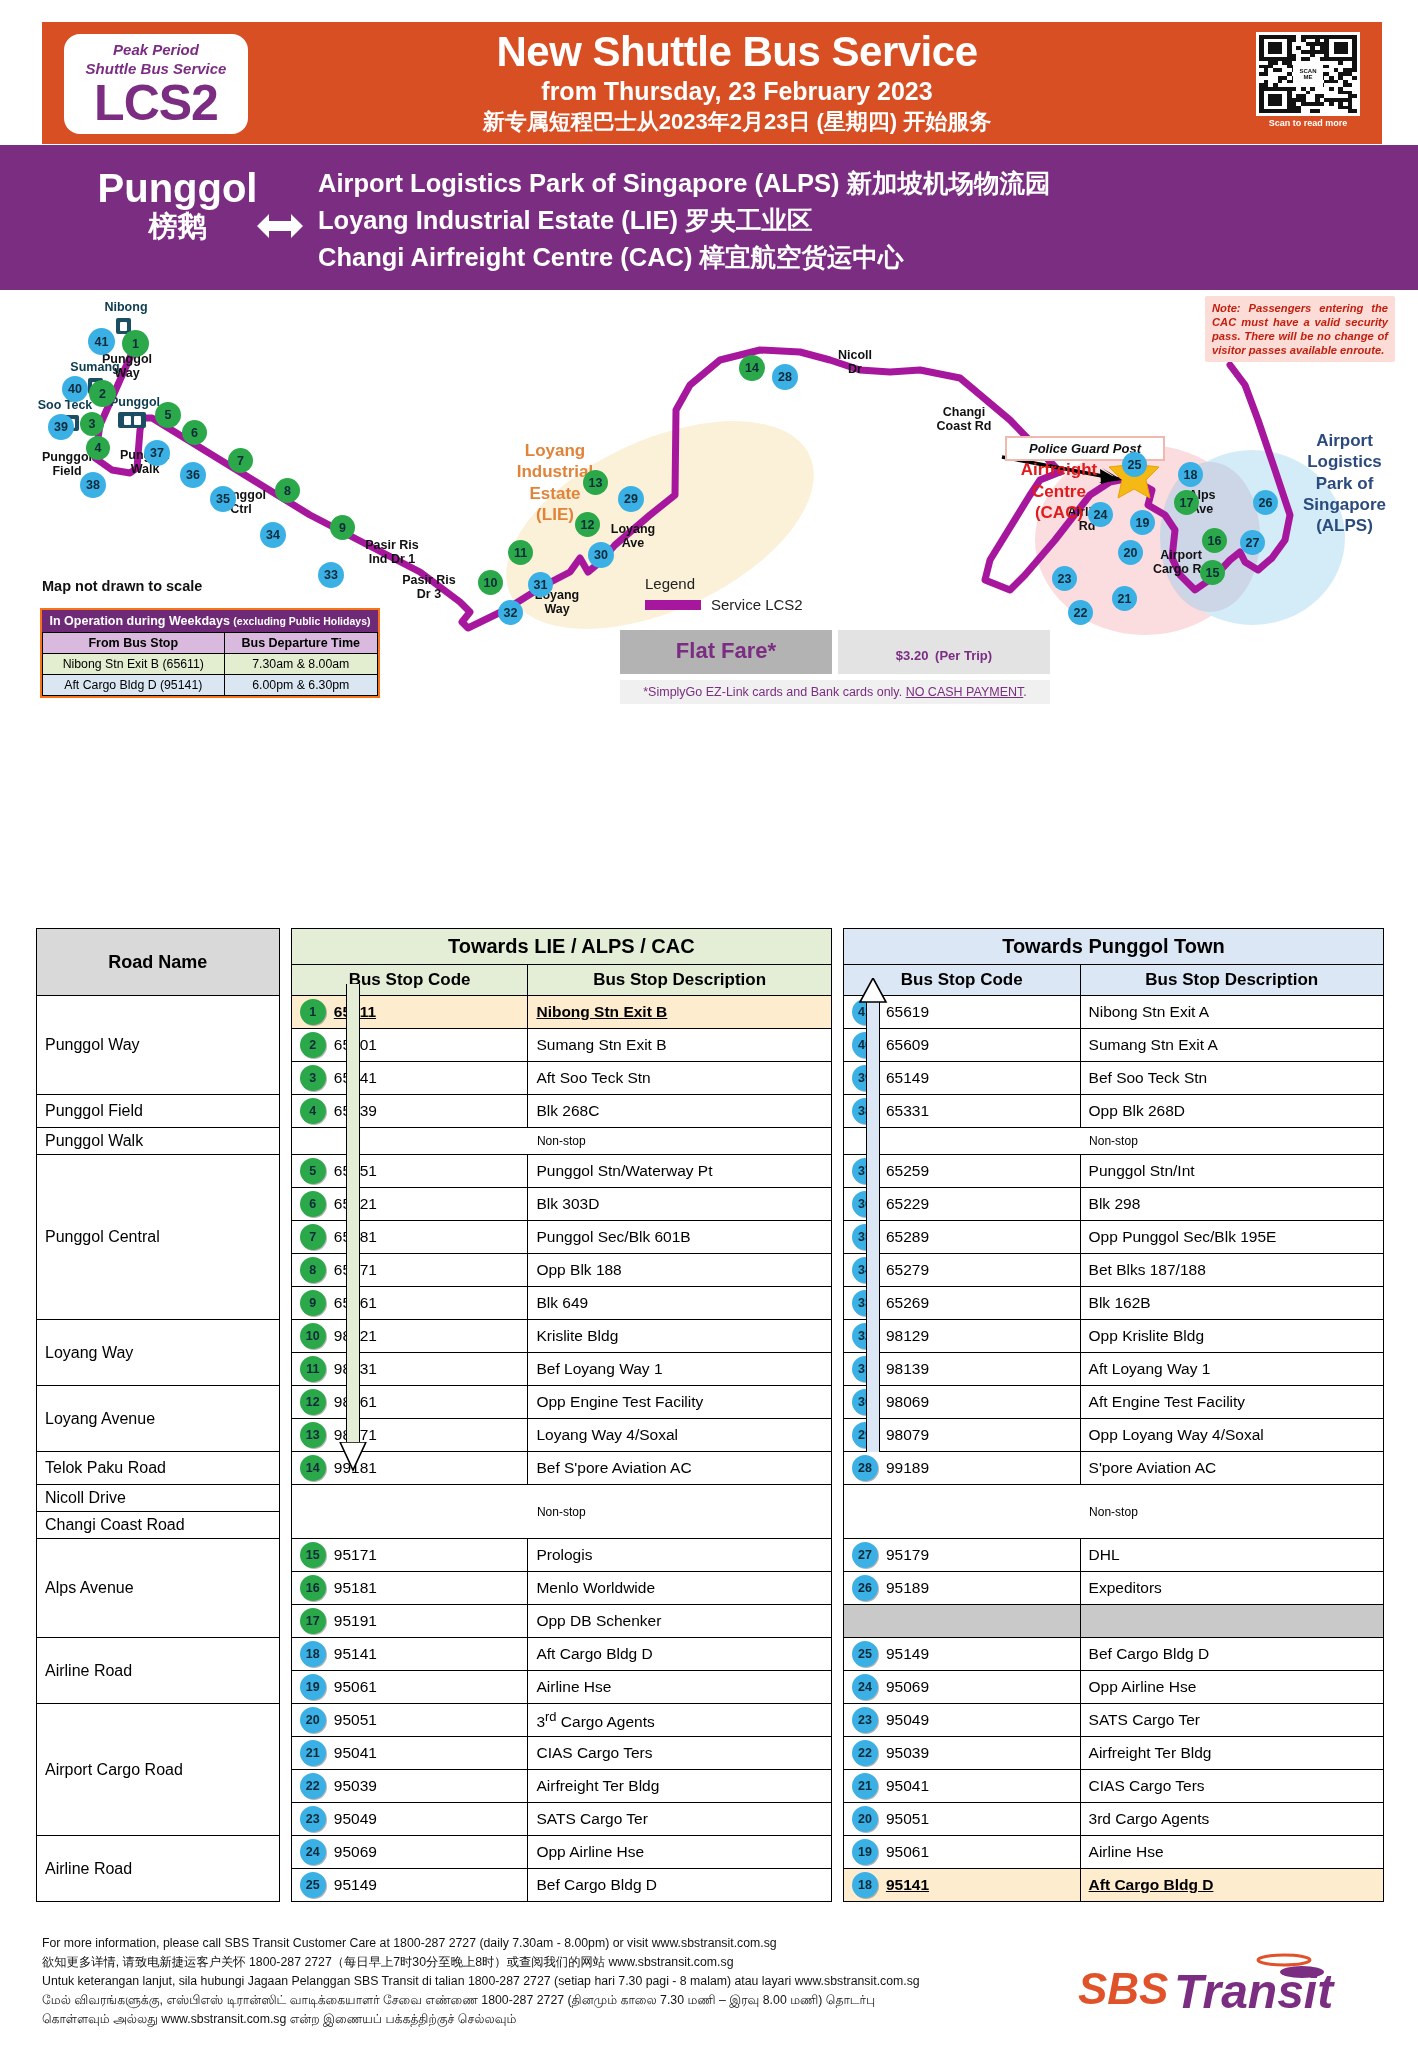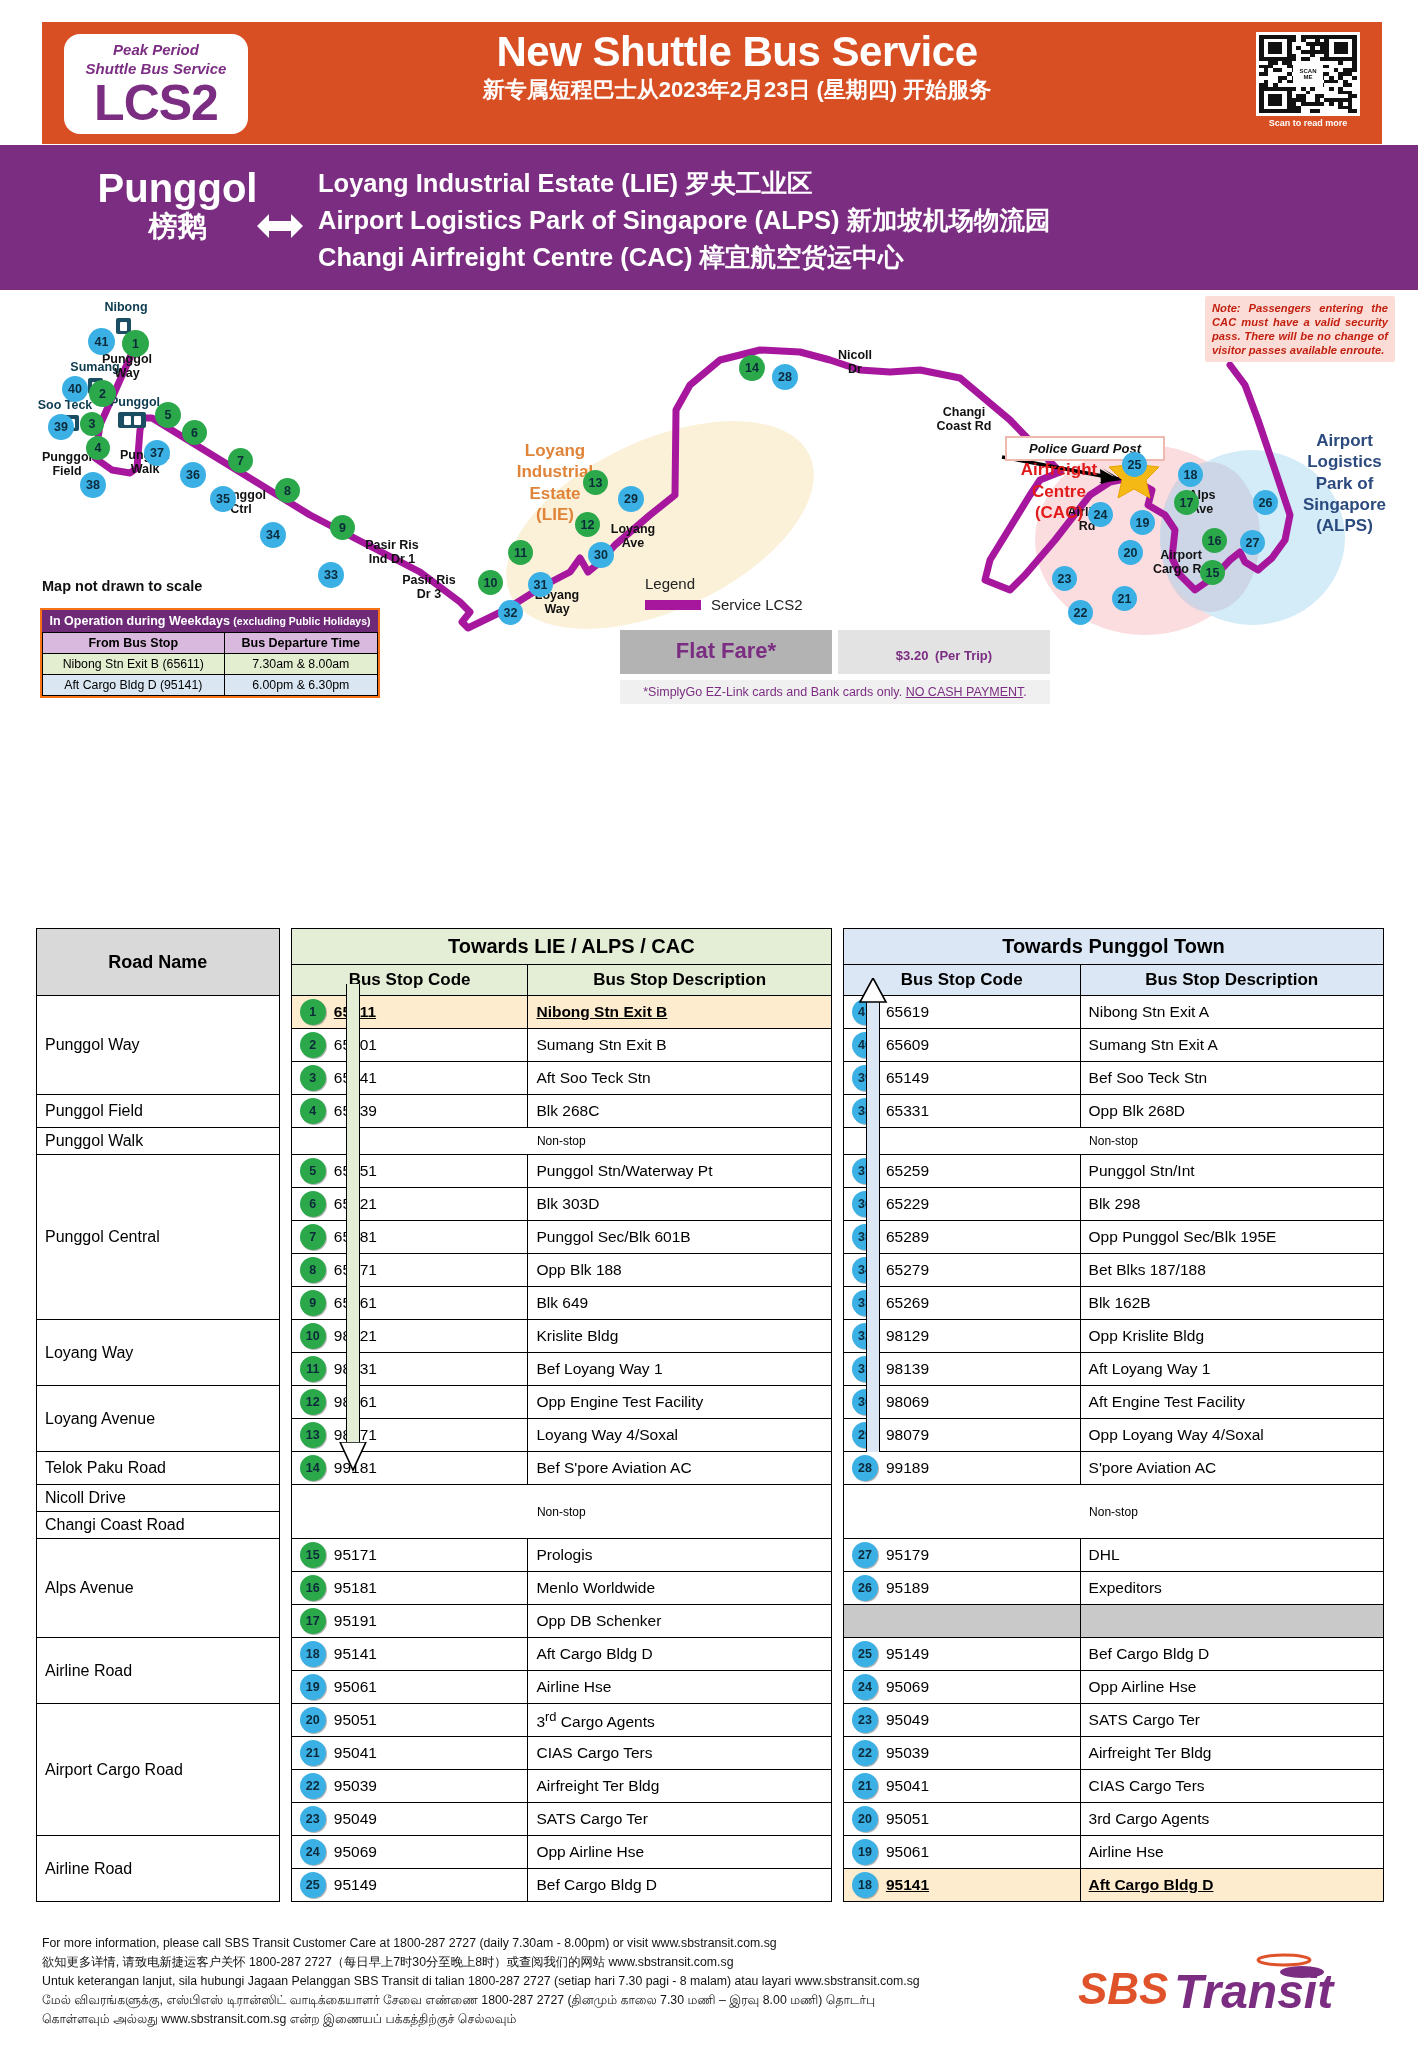--- a/index.html
+++ b/index.html
@@ -146,20 +146,21 @@
 <div class="poster">
 
   <div class="banner">
     <div class="lcs-badge">
       <div class="l1">Peak Period</div>
       <div class="l2">Shuttle Bus Service</div>
       <div class="l3">LCS2</div>
     </div>
     <div class="banner-center">
       <div class="t1">New Shuttle Bus Service</div>
+      <div class="t2">from Thursday, 23 February 2023</div>
       <div class="t3">新专属短程巴士从2023年2月23日 (星期四) 开始服务</div>
     </div>
     <div class="qr-wrap">
       <div class="qr">
         <div class="qr-inner" id="qrgrid">
             <div class="qr-cell" style="left: 0px; top: 0px; width: 4.66667px; height: 3.71429px;"></div>
             <div class="qr-cell" style="left: 4.66667px; top: 0px; width: 4.66667px; height: 3.71429px;"></div>
             <div class="qr-cell" style="left: 9.33333px; top: 0px; width: 4.66667px; height: 3.71429px;"></div>
             <div class="qr-cell" style="left: 14px; top: 0px; width: 4.66667px; height: 3.71429px;"></div>
             <div class="qr-cell" style="left: 18.6667px; top: 0px; width: 4.66667px; height: 3.71429px;"></div>
@@ -409,22 +410,22 @@
 
   <div class="purple">
     <div class="purple-left">
       <div class="pg">Punggol</div>
       <div class="pgcn">榜鹅</div>
     </div>
     <svg class="arrow-icon" viewBox="0 0 50 34">
       <path d="M14 5 L2 17 L14 29 L14 22 L36 22 L36 29 L48 17 L36 5 L36 12 L14 12 Z" fill="#ffffff"></path>
     </svg>
     <div class="purple-right">
+      <div>Airport Logistics Park of Singapore (ALPS) 新加坡机场物流园</div>
       <div>Loyang Industrial Estate (LIE) 罗央工业区</div>
-      <div>Airport Logistics Park of Singapore (ALPS) 新加坡机场物流园</div>
       <div>Changi Airfreight Centre (CAC) 樟宜航空货运中心</div>
     </div>
   </div>
 
   <div class="map">
 
     <div class="blob" style="left:495px; top:150px; width:330px; height:170px; background:#fbf0d8; transform:rotate(-25deg);"></div>
     <div class="blob" style="left:1035px; top:155px; width:220px; height:190px; background:#fbdde0;"></div>
     <div class="blob" style="left:1160px; top:160px; width:185px; height:175px; background:#d3ecf8;"></div>
     <div class="blob" style="left:1160px; top:172px; width:100px; height:150px; background:#c9cfe0; opacity:.75;"></div>

